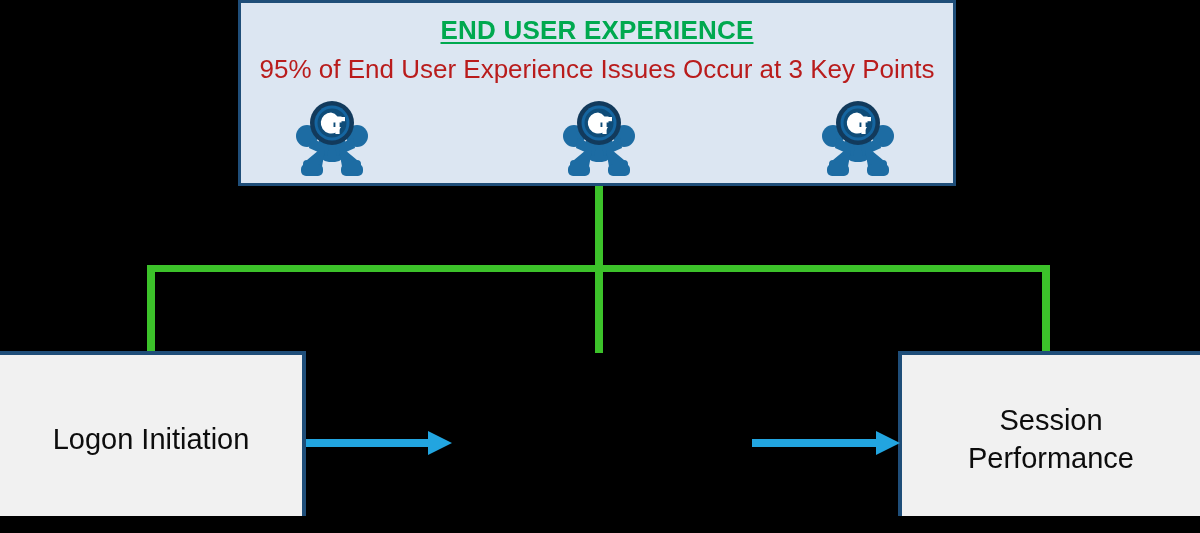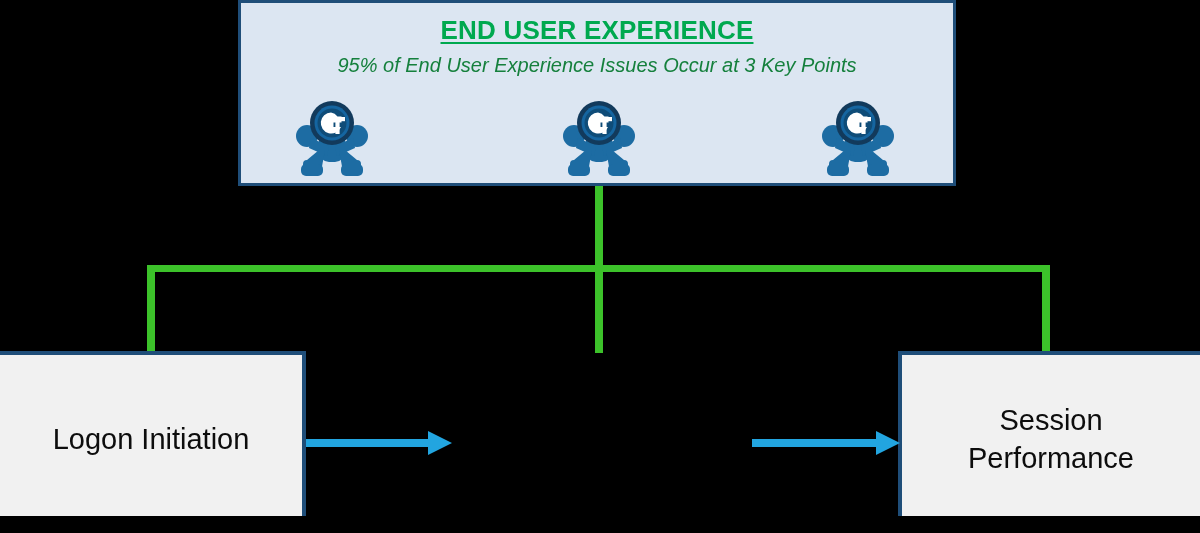--- a/index.html
+++ b/index.html
@@ -40,23 +40,22 @@
     text-decoration: underline;
     text-underline-offset: 3px;
     white-space: nowrap;
   }
   .eux-subtitle {
     position: absolute;
     left: 0;
     right: 0;
     top: 51px;
     text-align: center;
-    color: #15803d;
-    font-size: 20px;
-    font-style: italic;
+    color: #b91c1c;
+    font-size: 26px;
     white-space: nowrap;
   }
 
   
   .mascot {
     position: absolute;
     top: 98px;
     width: 86px;
     height: 84px;
   }

